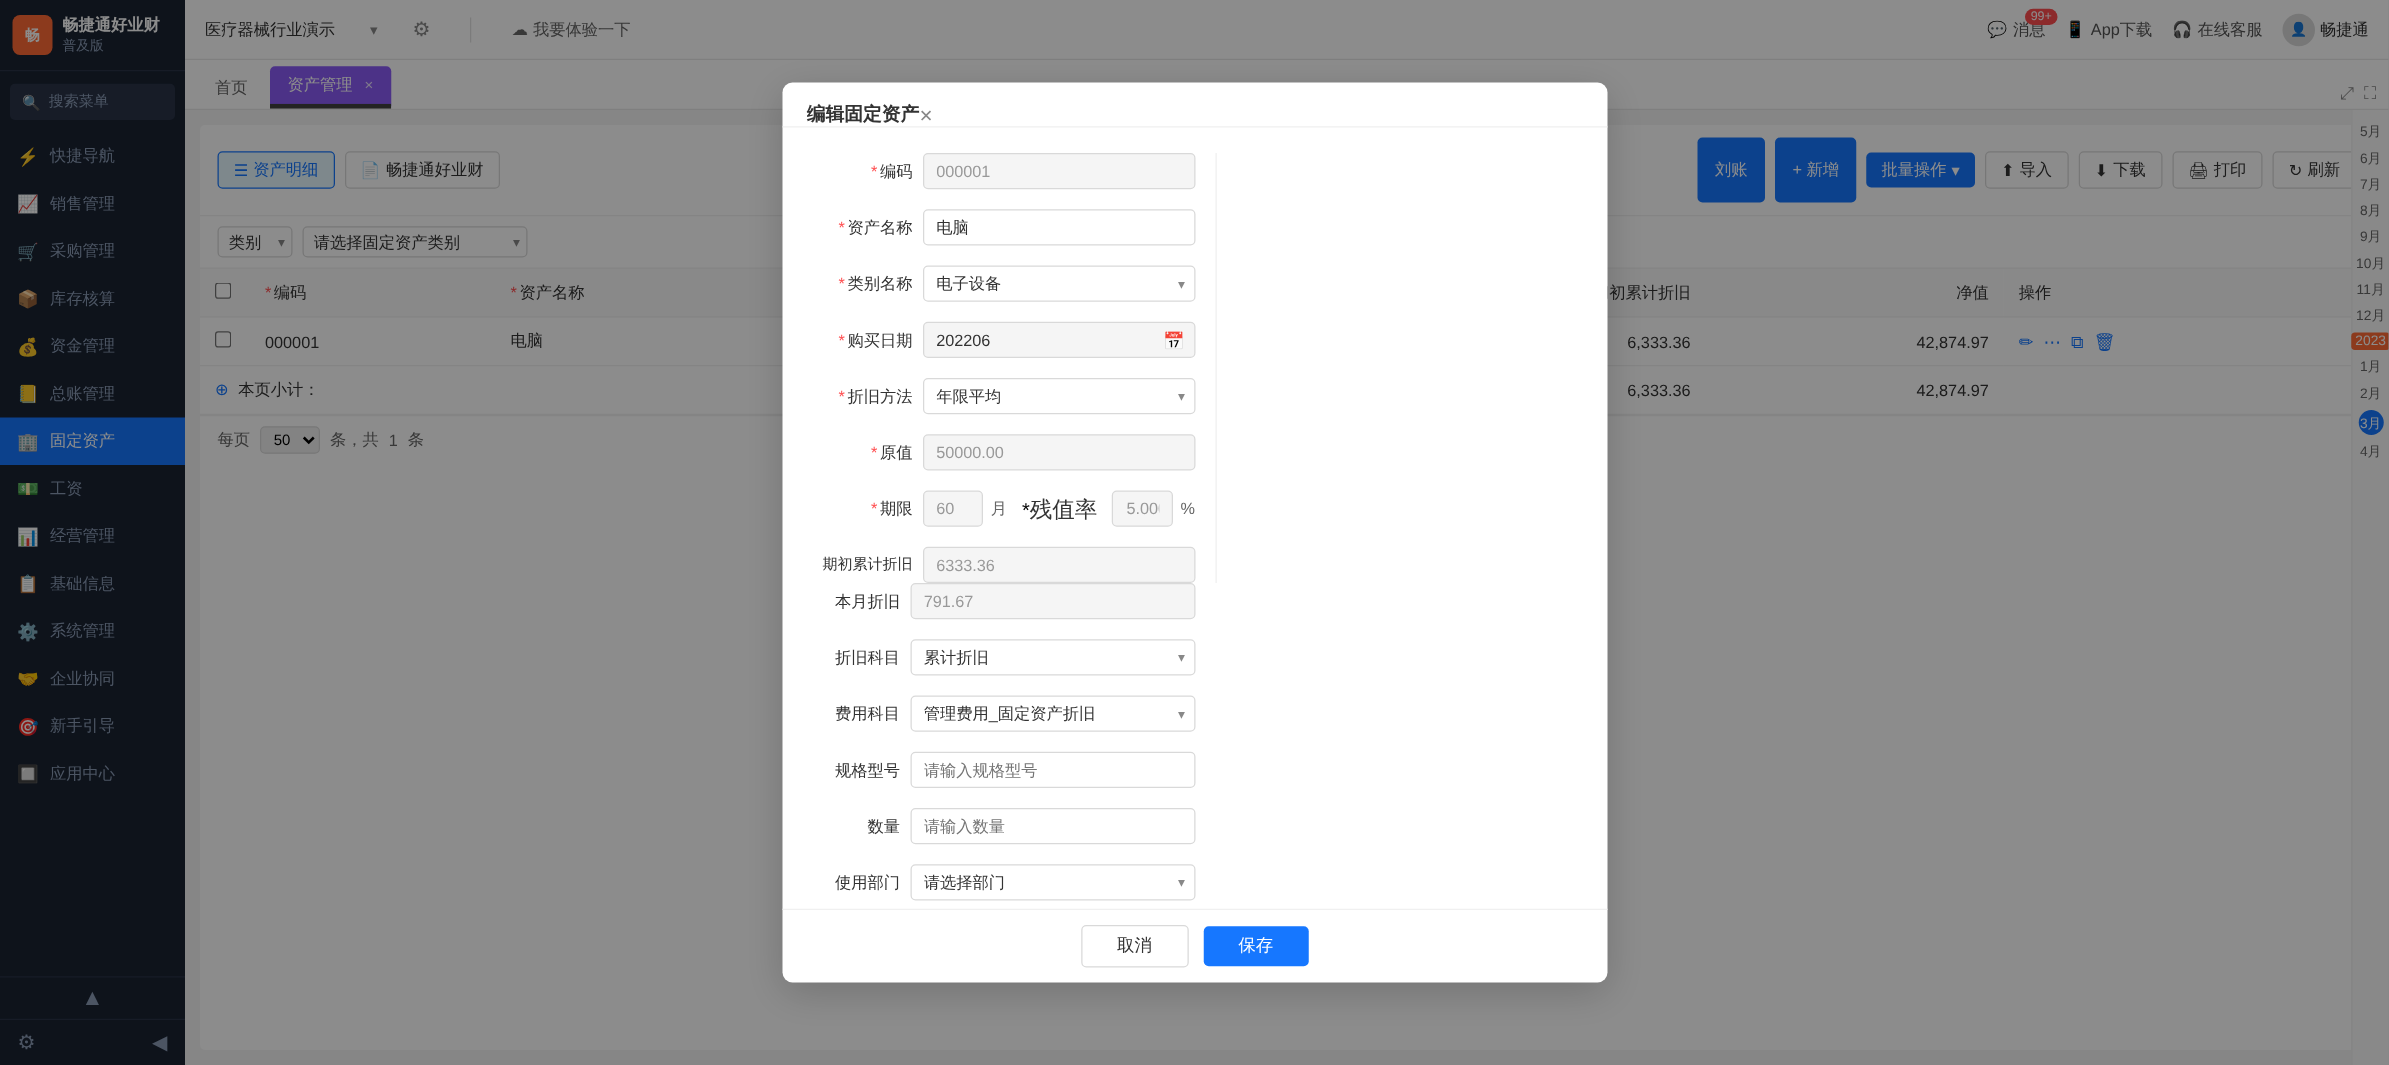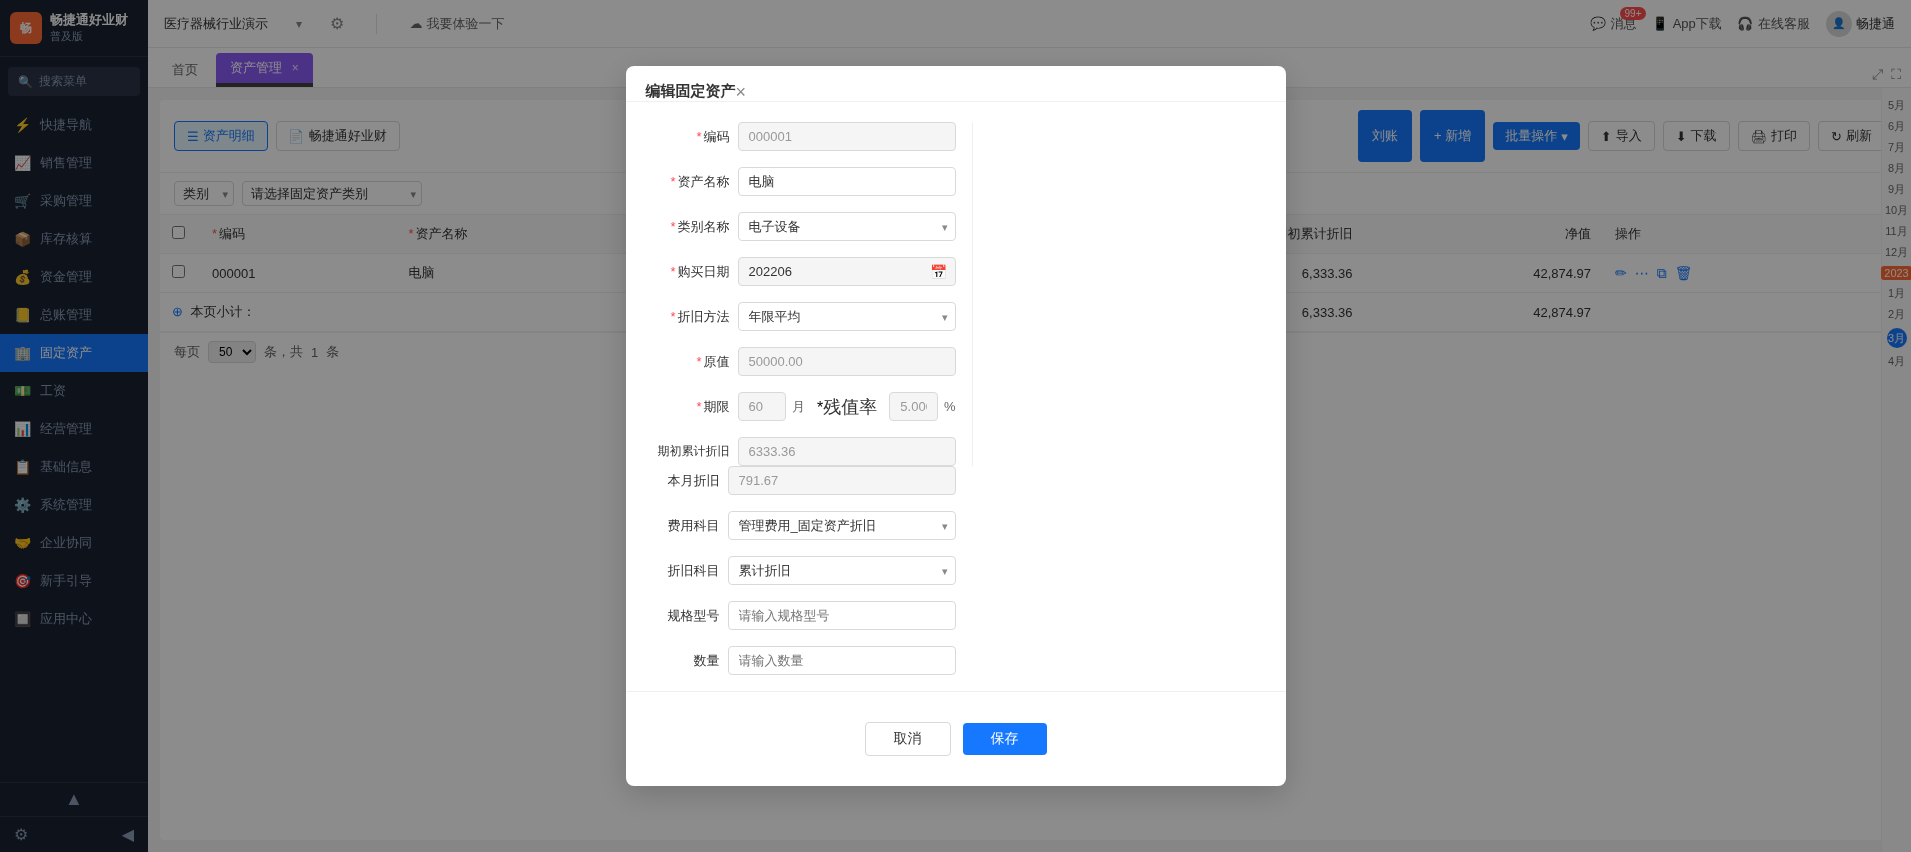--- a/index.html
+++ b/index.html
@@ -259,21 +259,21 @@
       appearance: none;
     }
     .form-select-wrapper::after { content: '▾'; position: absolute; right: 8px; top: 50%; transform: translateY(-50%); color: #888; font-size: 11px; pointer-events: none; }
     .form-input-with-icon { position: relative; flex: 1; min-width: 0; }
     .form-input-with-icon input { width: 100%; border: 1px solid #d9d9d9; border-radius: 4px; padding: 6px 28px 6px 10px; font-size: 13px; color: #333; background: #f5f5f5; }
     .form-input-with-icon .icon-right { position: absolute; right: 8px; top: 50%; transform: translateY(-50%); color: #888; font-size: 14px; cursor: pointer; }
     .form-row-inline { display: flex; align-items: center; gap: 6px; }
     .form-row-inline .form-input { width: 60px; }
     .form-unit { font-size: 13px; color: #666; }
     .dialog-footer {
-      padding: 30px 20px;
+      padding: 12px 20px;
       border-top: 1px solid #f0f0f0;
       display: flex; align-items: center; justify-content: center;
       gap: 12px;
     }
     .btn-cancel { background: #fff; border: 1px solid #d9d9d9; color: #333; padding: 7px 28px; border-radius: 4px; font-size: 14px; cursor: pointer; }
     .btn-save { background: #1677ff; border: none; color: #fff; padding: 7px 28px; border-radius: 4px; font-size: 14px; cursor: pointer; }
   </style>
 </head>
 <body>
 
@@ -628,42 +628,42 @@
 
           <div class="form-item">
             <span class="form-label" style="width:70px;">
               <span>本月折旧</span>
             </span>
             <input class="form-input disabled" type="text" value="791.67" style="background: rgb(245, 245, 245);" readonly="">
           </div>
 
           <div class="form-item">
             <span class="form-label" style="width:70px;">
+              <span>折旧科目</span>
+            </span>
+            <div class="form-select-wrapper">
+              <select>
+                <option>累计折旧</option>
+              </select>
+            </div>
+          </div>
+
+          <div class="form-item">
+            <span class="form-label" style="width:70px;">
               <span>费用科目</span>
             </span>
             <div class="form-select-wrapper">
               <select>
                 <option>管理费用_固定资产折旧</option>
               </select>
             </div>
           </div>
 
           <div class="form-item">
             <span class="form-label" style="width:70px;">
-              <span>折旧科目</span>
-            </span>
-            <div class="form-select-wrapper">
-              <select>
-                <option>累计折旧</option>
-              </select>
-            </div>
-          </div>
-
-          <div class="form-item">
-            <span class="form-label" style="width:70px;">
               <span>规格型号</span>
             </span>
             <input class="form-input" type="text" placeholder="请输入规格型号" style="">
           </div>
 
           <div class="form-item">
             <span class="form-label" style="width:70px;">
               <span>数量</span>
             </span>
             <input class="form-input" type="text" placeholder="请输入数量" style="">

